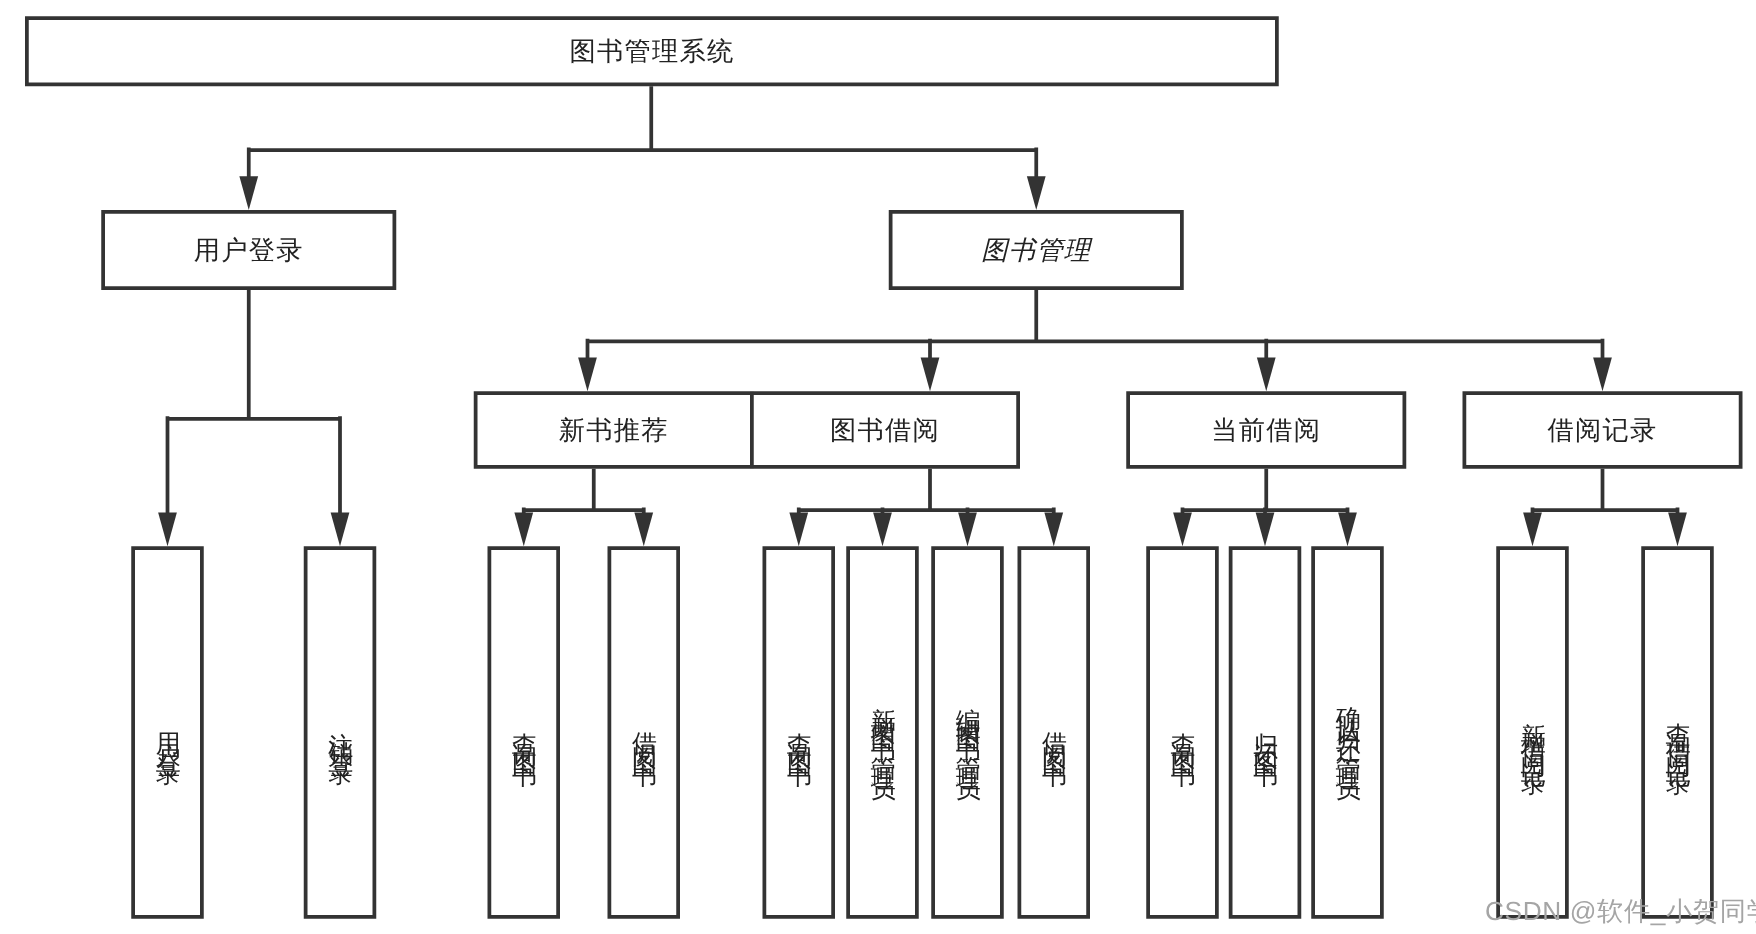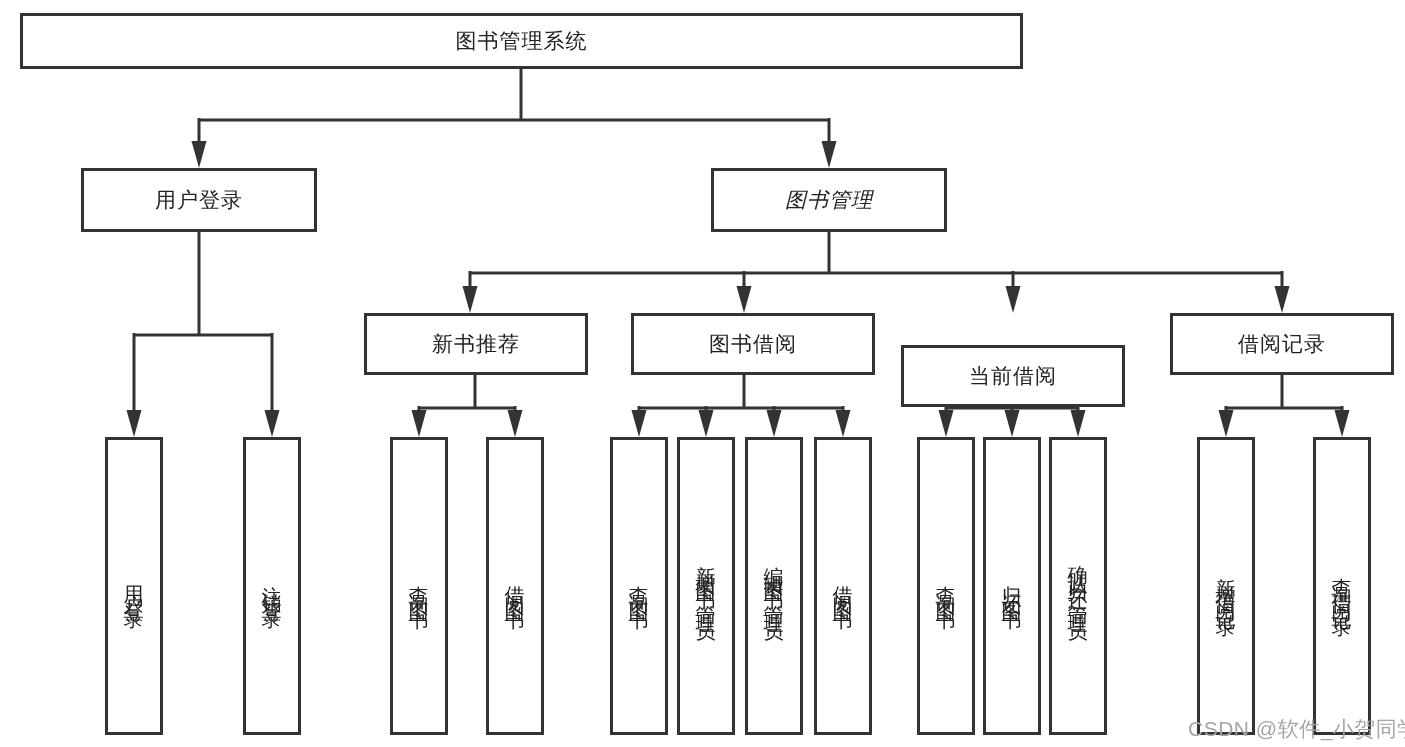--- a/index.html
+++ b/index.html
@@ -71,23 +71,23 @@
     <path class="cline" d="M1282 373 L1282 408 M1226 408 L1342 408 M1226 406 L1226 414 M1342 406 L1342 414"></path>
     <polygon class="ctri" points="1218.5,410 1233.5,410 1226,437"></polygon>
     <polygon class="ctri" points="1334.5,410 1349.5,410 1342,437"></polygon>
   </svg>
 
   <div class="hbox" style="left:20px; top:13px; width:1003px; height:56px;">图书管理系统</div>
 
   <div class="hbox" style="left:81px; top:168px; width:236px; height:64px;">用户登录</div>
   <div class="hbox" style="left:711px; top:168px; width:236px; height:64px;font-style:italic;">图书管理</div>
 
-  <div class="hbox" style="left:364px; top:313px; width:224px; height:62px;">新书推荐</div>
-  <div class="hbox" style="left:631px; top:313px; width:244px; height:62px;">图书借阅</div>
-  <div class="hbox" style="left:901px; top:313px; width:224px; height:62px;margin-top:32px;">当前借阅</div>
+  <div class="hbox" style="left:379px; top:313px; width:224px; height:62px;">新书推荐</div>
+  <div class="hbox" style="left:600px; top:313px; width:216px; height:62px;">图书借阅</div>
+  <div class="hbox" style="left:901px; top:313px; width:224px; height:62px;">当前借阅</div>
   <div class="hbox" style="left:1170px; top:313px; width:224px; height:62px;">借阅记录</div>
 
   <div class="vbox" style="left:105px;">用户登录</div>
   <div class="vbox" style="left:243px;">注销登录</div>
 
   <div class="vbox" style="left:390px;">查询图书</div>
   <div class="vbox" style="left:486px;">借阅图书</div>
 
   <div class="vbox" style="left:610px;">查询图书</div>
   <div class="vbox" style="left:677px;">新增图书（管理员）</div>

